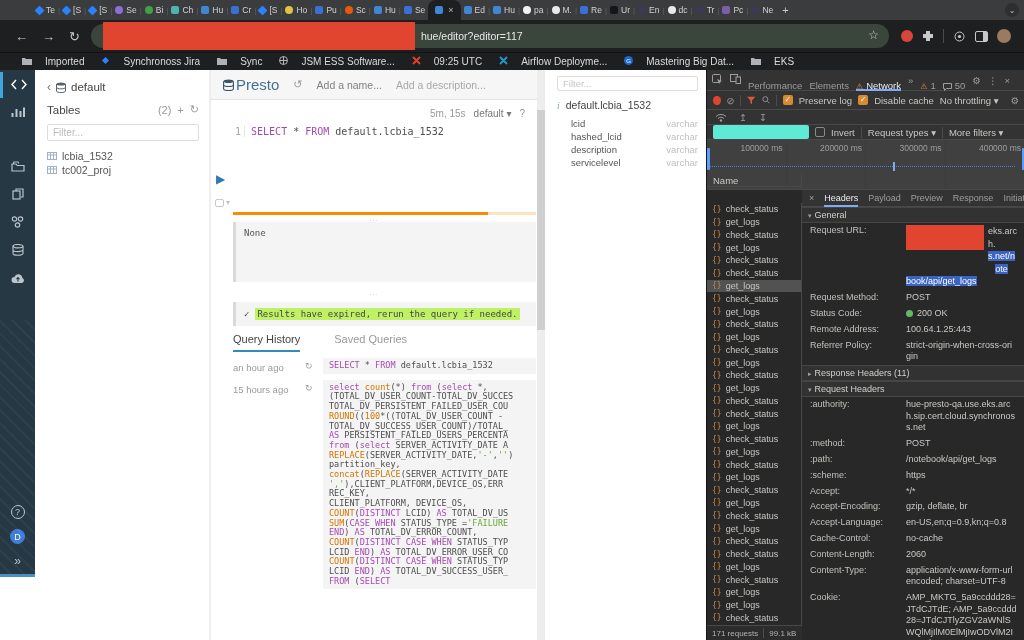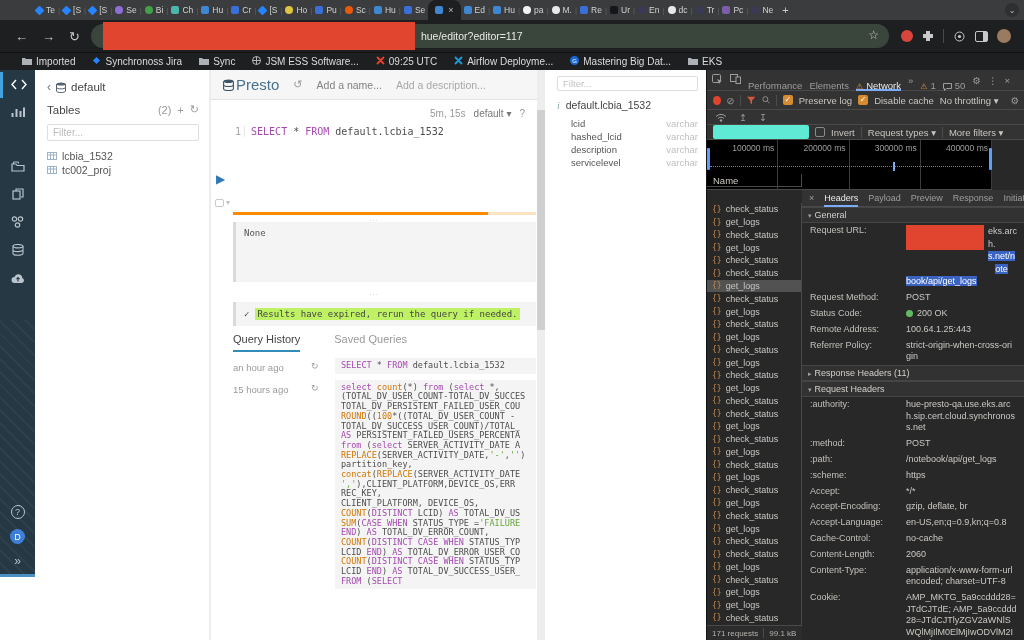--- a/index.html
+++ b/index.html
@@ -40,21 +40,21 @@
   .star{position:absolute;right:10px;color:#cccccc;font-size:12px;top:4px}
   .redact{background:var(--redaction)}
   .url-redact{position:absolute;left:12px;top:-2px;width:312px;height:28px;z-index:5}
   .ext{display:flex;align-items:center;gap:9px;margin-left:12px;color:#c9c9c9}
   .ext .esep{width:1px;height:14px;background:#4a4a4a}
   .adb{width:12px;height:12px;border-radius:50%;background:#d8453a}
   .avatar{width:14px;height:14px;border-radius:50%;background:#9a7b5f}
   .dots3{font-size:11px;color:#c9c9c9}
 
   .bookmarks{position:absolute;left:0;top:52px;width:1024px;height:18px;background:#1e1f20;display:flex;align-items:center;gap:17px;padding-left:22px;font-size:10px;color:#dcdcdc;border-top:1px solid #121212}
-  .bm{display:flex;align-items:flex-end;gap:4px;white-space:nowrap}
+  .bm{display:flex;align-items:flex-end;gap:13px;white-space:nowrap}
 
   
   .content{position:absolute;left:0;top:70px;width:1024px;height:570px;background:#fff}
 
   
   .hue-sidebar{position:absolute;left:0;top:0;width:35px;height:507px;background:#253843;border-bottom:3px solid #4a90c4}
   .hue-sidebar::after{content:"";position:absolute;left:0;right:0;top:250px;bottom:0;background:repeating-linear-gradient(45deg,transparent 0 7px,rgba(255,255,255,.04) 7px 9px);pointer-events:none}
   .hs-item{width:35px;height:26px;display:flex;align-items:center;justify-content:center;color:#b9c4cc}
   .hs-item.active{border-left:3px solid #41a4e0;color:#fff}
   .hs-bottom{position:absolute;left:0;bottom:6px;width:35px;display:flex;flex-direction:column;align-items:center;gap:10px}
@@ -90,21 +90,21 @@
   .progress{position:absolute;left:22px;top:142px;right:1px;height:3px;background:#fde3c0}
   .progress .fill{width:84%;height:3px;background:var(--progress)}
   .hdots{position:absolute;left:0;right:0;text-align:center;color:#c0c0c0;font-size:7px;letter-spacing:1px}
   .logbox{position:absolute;left:22px;top:152px;right:1px;height:60px;background:#f4f4f4;border-left:3px solid #d9d9d9;padding:6px 8px;font-family:"DejaVu Sans Mono",monospace;font-size:9px;color:#555}
   .expired{position:absolute;left:22px;top:232px;right:1px;height:24px;background:#f4f4f4;border-left:3px solid #d9d9d9;display:flex;align-items:center;gap:6px;padding:0 8px;font-family:"DejaVu Sans Mono",monospace;font-size:9px;color:#444}
   .expired .hl-bg{background:#bef264;padding:1px 2px}
   .qtabs{position:absolute;left:22px;top:263px;display:flex;gap:34px;font-size:11px}
   .qtab{padding-bottom:5px;color:#999}
   .qtab.active{color:#444;border-bottom:2px solid var(--accent)}
   .qhist{position:absolute;left:22px;top:288px;right:1px}
-  .qrow{display:flex;gap:12px;margin-bottom:6px}
+  .qrow{display:flex;gap:6px;margin-bottom:6px}
   .qtime{width:66px;flex:none;font-size:9.5px;color:#9a9a9a;padding-top:4px}
   .qref{width:12px;flex:none;color:#9a9a9a;font-size:9px;padding-top:3px}
   .qsql{flex:1;background:#f4f4f4;padding:3px 6px;font-family:"DejaVu Sans Mono",monospace;font-size:8.5px;line-height:9.7px;color:#4d4d4d;white-space:pre;overflow:hidden}
   .kw{color:#a64ab2}.fn{color:#d47500}.num{color:#d47500}.str{color:#68a838}
 
   .scrollstrip{position:absolute;left:537px;top:0;width:8px;height:570px;background:#ededed}
   .scrollthumb{width:8px;height:220px;background:#cfcfcf;margin-top:40px}
 
   
   .metapanel{position:absolute;left:545px;top:0;width:161px;height:570px;background:#fff;padding:3px 8px 0 12px}
@@ -128,21 +128,21 @@
   .dt-act{top:21px;height:19px;gap:6px;padding:0 6px}
   .reddot{width:9px;height:9px;border-radius:50%;background:#e0442e}
   .cb{width:10px;height:10px;border-radius:2px;background:var(--cb-orange);color:#fff;font-size:8px;line-height:10px;text-align:center;flex:none}
   .cb.empty{background:transparent;border:1px solid #8a8a8a}
   .cblbl{color:#c9c6c2;white-space:nowrap}
   .dt-io{top:40px;height:15px;gap:12px;padding:0 8px}
   .dt-frow{top:55px;height:15px;gap:6px;padding:0 6px}
   .dt-filter-input{width:96px;height:11px;background:#2a2a2a;border:7px solid #5eead4;border-radius:2px;color:#ccc;font-size:8.5px;padding:0 4px;font-family:"Liberation Sans",sans-serif}
   .dt-filter-input::placeholder{color:#9e9e9e}
   .vsep{width:1px;height:11px;background:#4c4c4c}
-  .dt-time{position:absolute;left:0;top:70px;width:285px;height:50px;background:#000000;border-bottom:1px solid #494949;display:flex}
+  .dt-time{position:absolute;left:0;top:70px;width:318px;height:50px;background:#404040;border-bottom:1px solid #494949;display:flex}
   .tcell{flex:1;border-right:1px solid #3c3c3c;position:relative}
   .tlabel{position:absolute;right:3px;top:3px;font-size:8.5px;color:#9e9e9e}
   .tdots{position:absolute;left:3px;right:10px;top:26px;border-top:1px dotted #4f7fd9}
   .tmark{position:absolute;left:186px;top:22px;width:2px;height:9px;background:var(--dt-accent)}
   .thandle{position:absolute;top:8px;width:3px;height:22px;background:#5c9eff;border-radius:1px}
   .dt-nhdr{position:absolute;left:0;top:104px;width:95px;height:13px;border-bottom:1px solid #494949;border-right:1px solid #494949;padding-left:6px;display:flex;align-items:center;color:#cdc9c4}
   .dt-list{position:absolute;left:0;top:133px;width:95px;bottom:15px;overflow:hidden;border-right:1px solid #494949}
   .req{height:12.78px;display:flex;align-items:center;gap:4px;padding-left:5px;white-space:nowrap;font-size:9px}
   .req.sel{background:#525252}
   .req .br{color:var(--req-orange);font-family:"DejaVu Sans Mono",monospace;font-size:8px}

